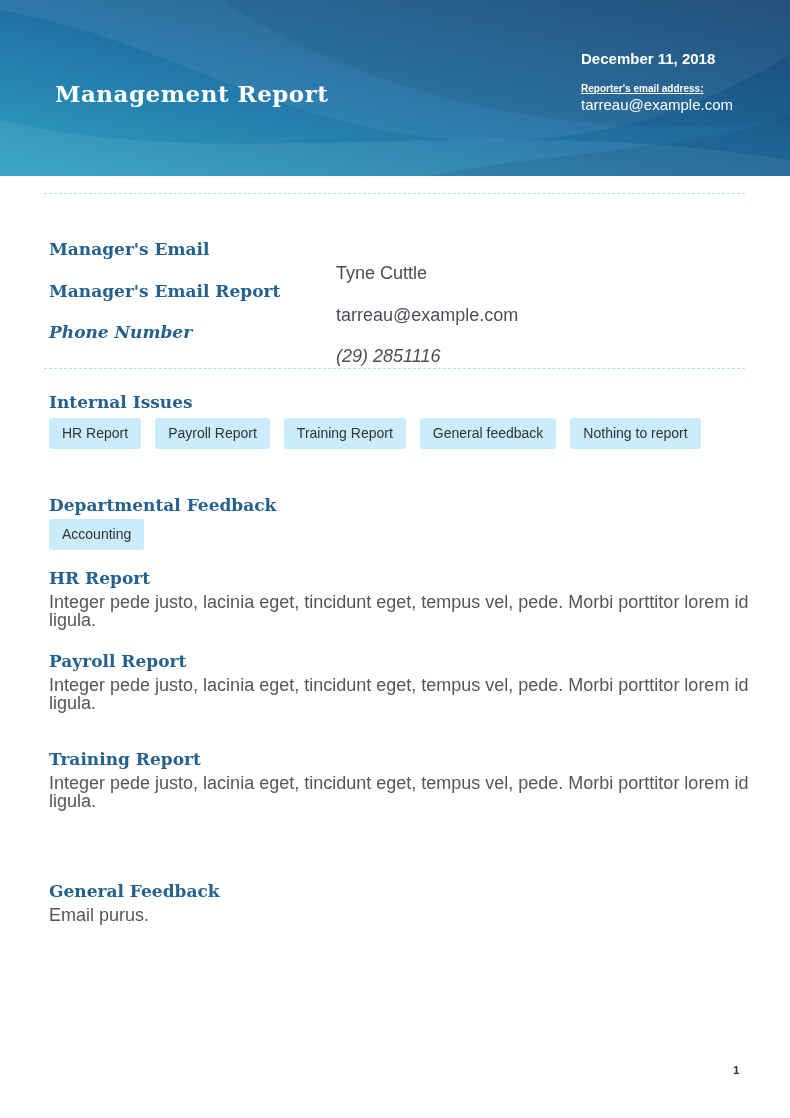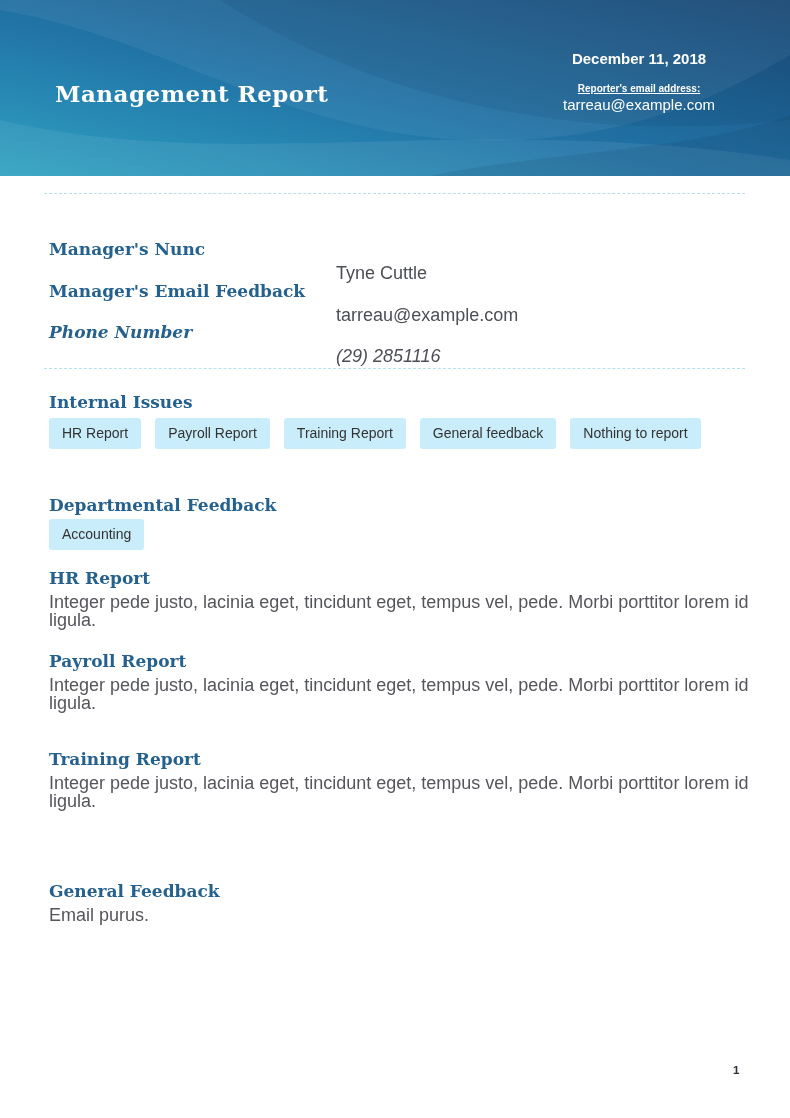--- a/index.html
+++ b/index.html
@@ -36,22 +36,22 @@
     font-family: "DejaVu Serif", "Liberation Serif", serif;
     font-size: 23px;
     font-weight: bold;
     color: var(--header_white);
     letter-spacing: 0.5px;
     white-space: nowrap;
   }
   .header-right {
     position: absolute;
     top: 50px;
-    right: 75px;
-    text-align: center;
+    right: 57px;
+    text-align: left;
     color: var(--header_white);
   }
   .header-date {
     font-size: 15px;
     font-weight: bold;
     margin-bottom: 16px;
     white-space: nowrap;
   }
   .header-reporter-label {
     font-size: 10px;
@@ -189,25 +189,25 @@
       <div class="header-date">December 11, 2018</div>
       <div class="header-reporter-label">Reporter's email address:</div>
       <div class="header-reporter-email">tarreau@example.com</div>
     </div>
   </div>
 
   <div class="divider" id="divider-1"></div>
   <div class="divider" id="divider-2"></div>
 
   <div class="field-row" id="field-row-0">
-    <span class="field-label">Manager's Nunc</span>
+    <span class="field-label">Manager's Email</span>
     <span class="field-value">Tyne Cuttle</span>
   </div>
   <div class="field-row" id="field-row-1">
-    <span class="field-label">Manager's Email Feedback</span>
+    <span class="field-label">Manager's Email Report</span>
     <span class="field-value">tarreau@example.com</span>
   </div>
   <div class="field-row" id="field-row-2">
     <span class="field-label">Phone Number</span>
     <span class="field-value">(29) 2851116</span>
   </div>
 
   <div class="serif-heading abs" id="internal-issues-heading">Internal Issues</div>
   <div class="tag-list" id="internal-issues-tags">
     <span class="tag">HR Report</span>

